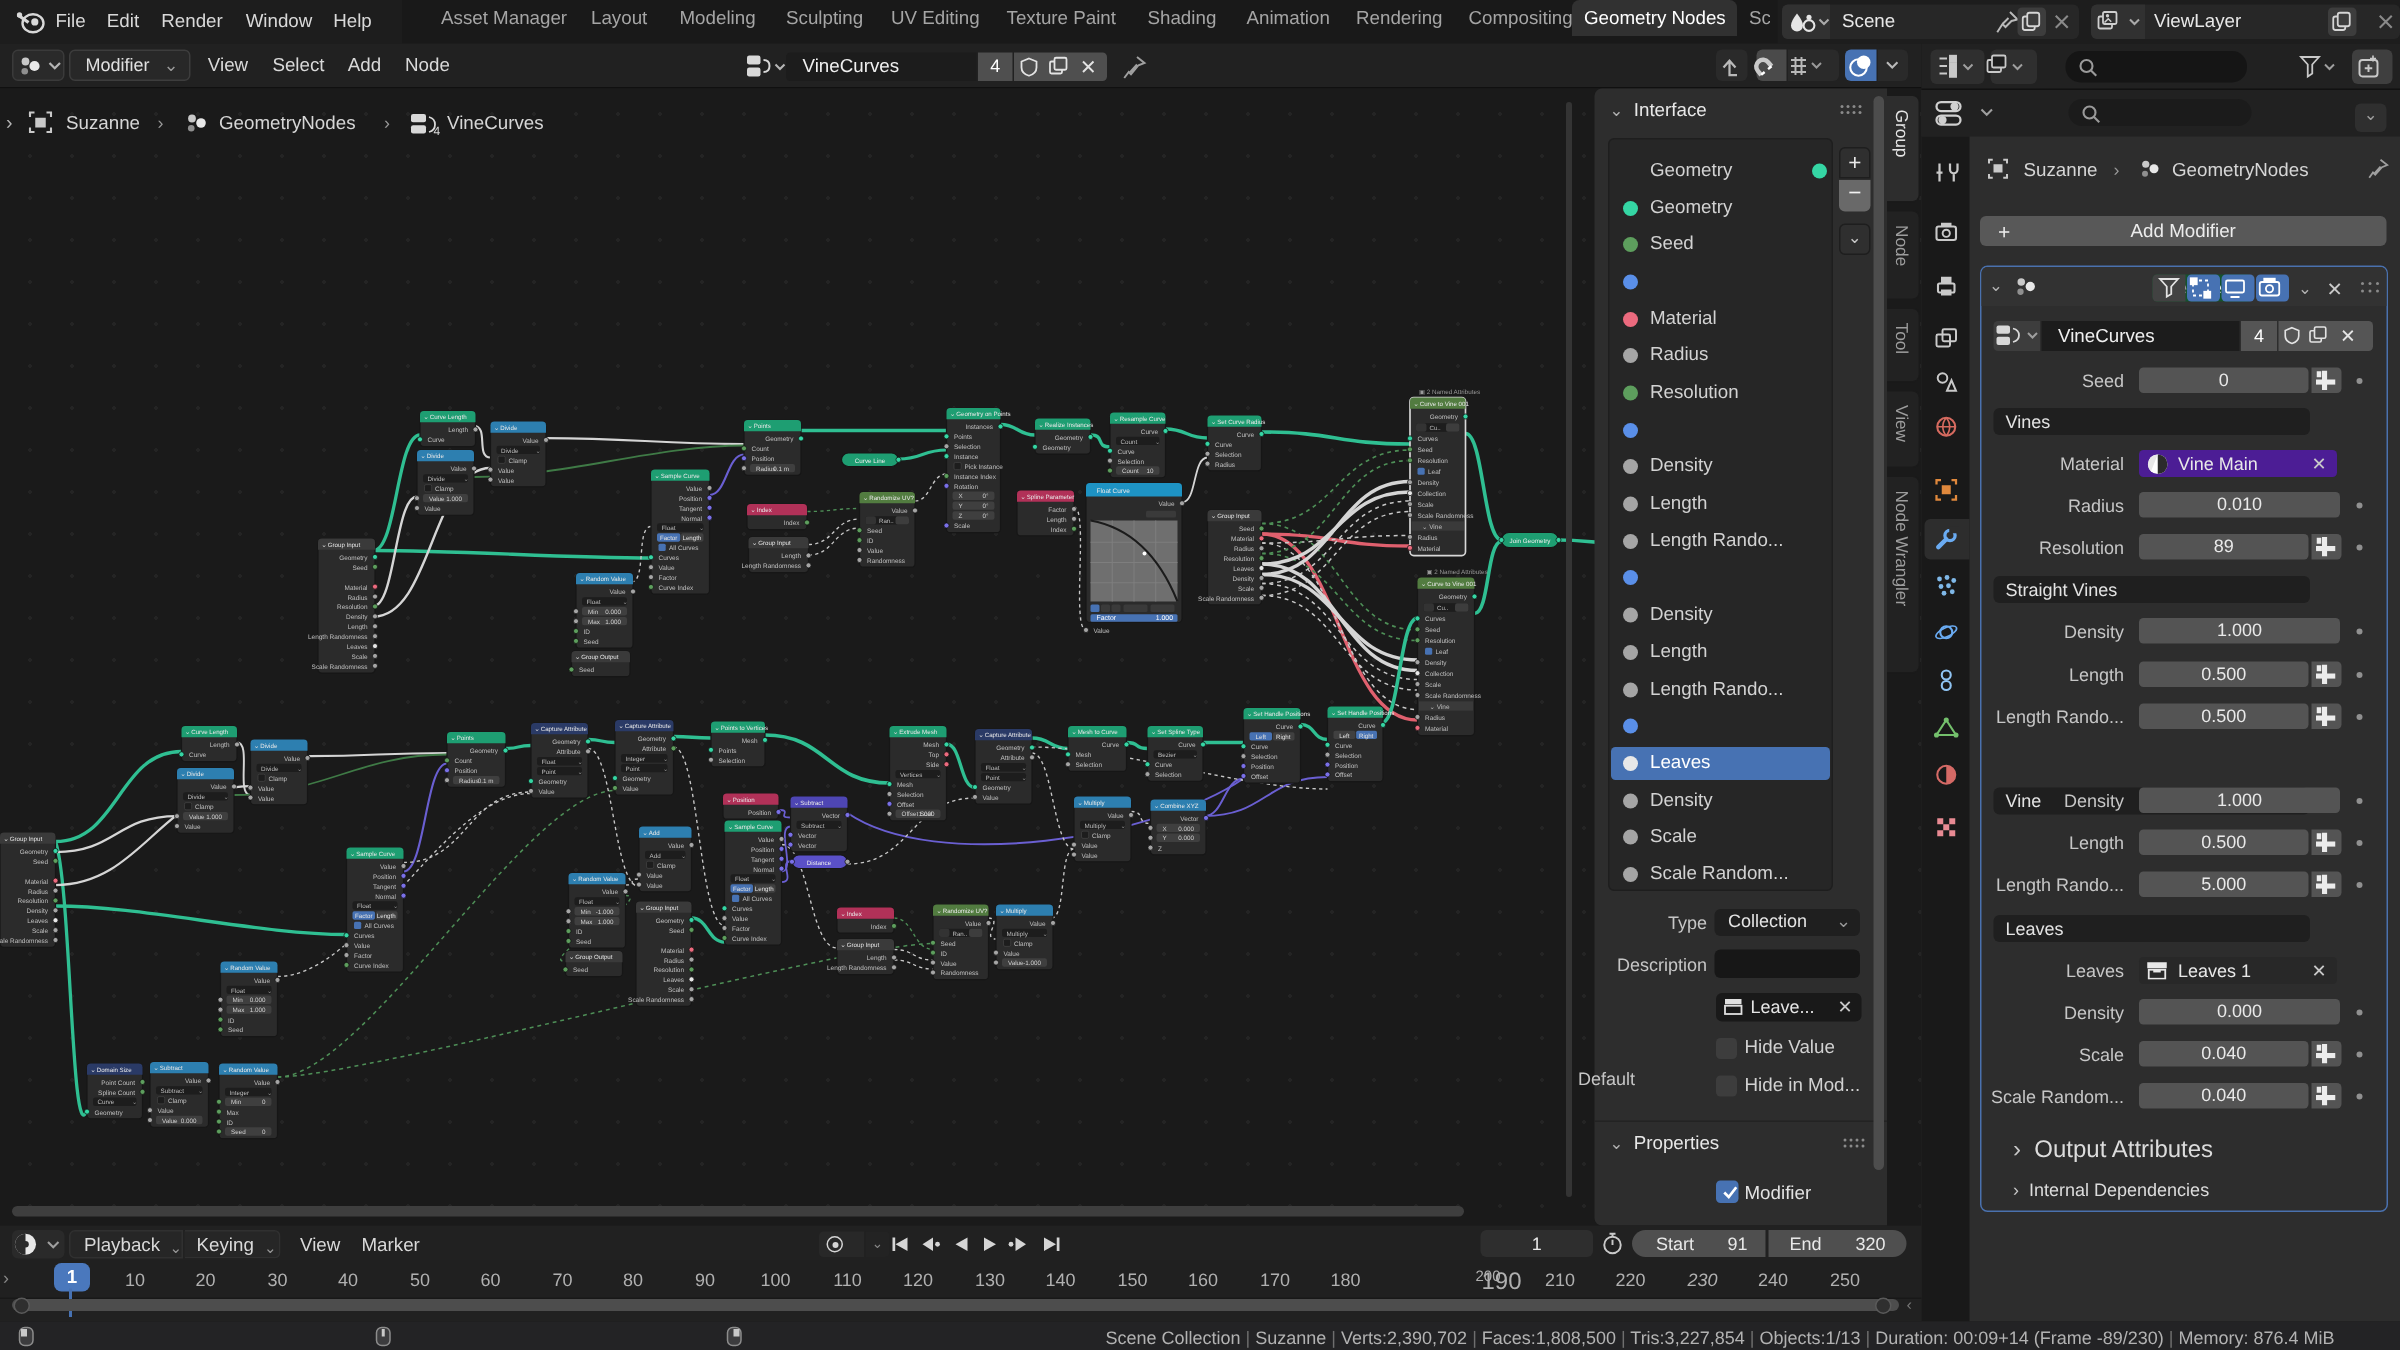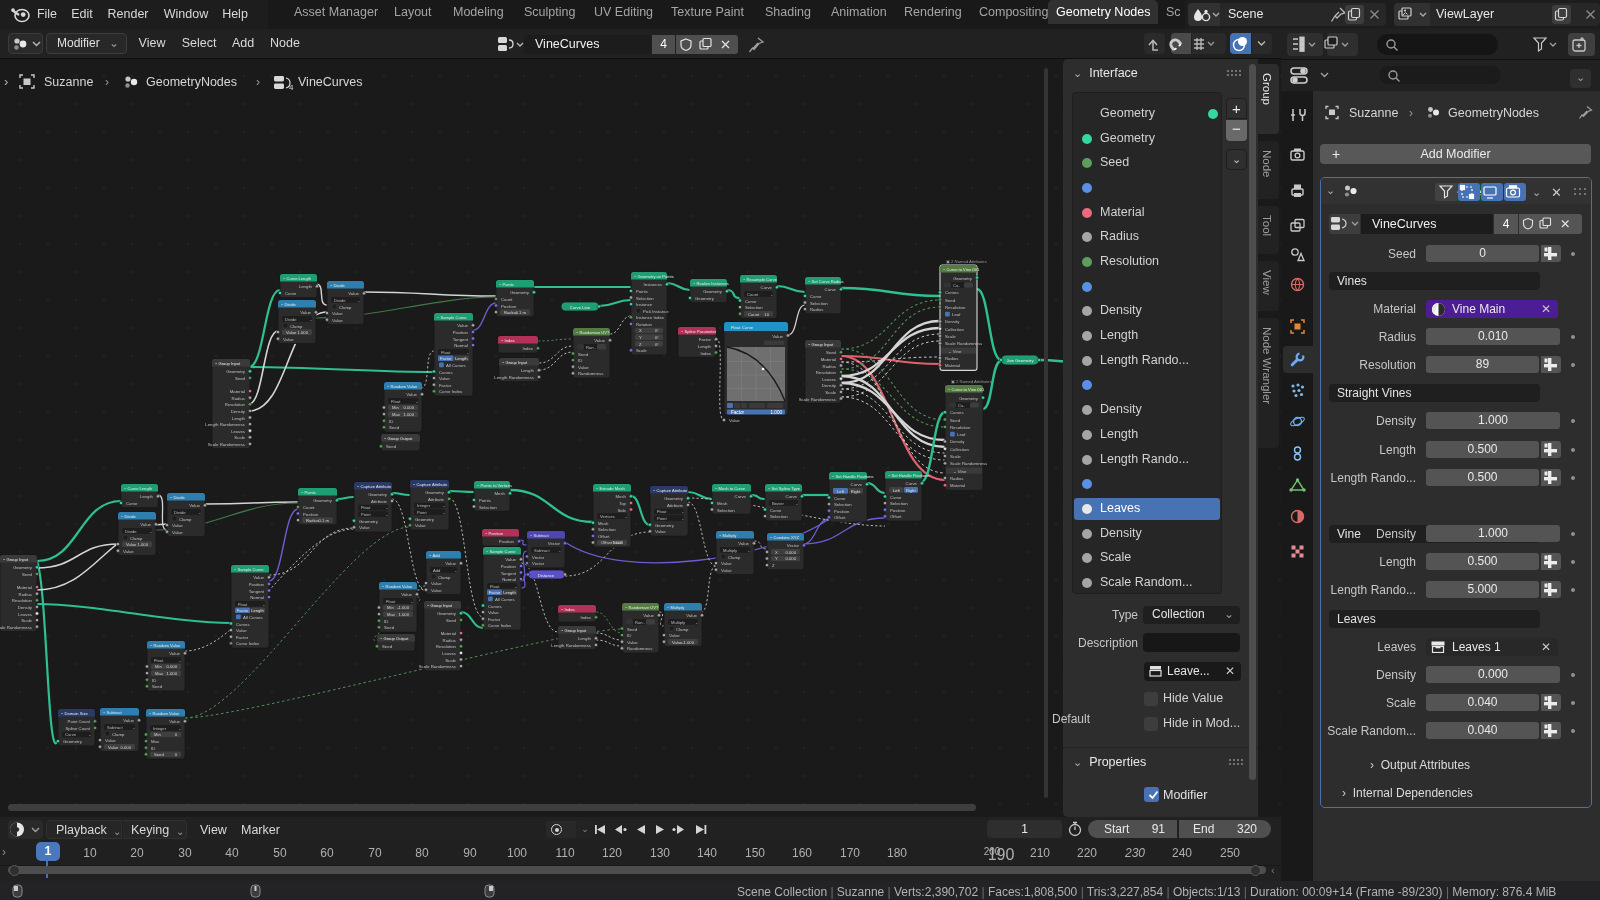--- a/index.html
+++ b/index.html
@@ -1505,21 +1505,21 @@
 <div class="dot" style="left:1571px;top:701px;"></div>
 <div class="lbl" style="left:1310px;top:724px;width:106px;">Scale Random...</div>
 <div class="fld" style="left:1426px;top:722px;width:113px;height:17px;">0.040</div>
 <div class="abs" style="left:1541px;top:722px;width:20px;height:17px;background:#545454;border-radius:0 3px 3px 0;"></div>
 <svg class="abs" style="left:1544px;top:724px" width="13" height="13" viewBox="0 0 13 13">
 <rect x="4" y="0" width="3.4" height="13" fill="#ececec"></rect>
     <rect x="0" y="6" width="13" height="3.4" fill="#ececec"></rect>
 <rect x="0.5" y="0.5" width="3" height="4" fill="#ececec"></rect>
   </svg>
 <div class="dot" style="left:1571px;top:729px;"></div>
-<div class="abs" style="left:1342px;top:758px;color:#c9c9c9;font-size:12px;margin-left:28px;">›&nbsp;&nbsp;<span style="color:#dcdcdc;">Output Attributes</span></div>
+<div class="abs" style="left:1342px;top:758px;color:#c9c9c9;font-size:16px;">›&nbsp;&nbsp;<span style="color:#dcdcdc;">Output Attributes</span></div>
 <div class="abs" style="left:1342px;top:786px;color:#c9c9c9;font-size:12px;">›&nbsp;&nbsp;<span style="color:#dcdcdc;">Internal Dependencies</span></div>
 <div class="abs" style="left:0;top:817px;width:1281px;height:64px;background:#212121;"></div>
 <div class="abs" style="left:8px;top:820px;width:35px;height:19px;background:#2a2a2a;border-radius:4px;"></div>
 <div class="abs" style="left:46px;top:820px;width:76px;height:19px;background:#262626;border:1px solid #303030;border-radius:4px 0 0 4px;"></div>
 <div class="abs" style="left:123px;top:820px;width:64px;height:19px;background:#262626;border:1px solid #303030;border-left:none;border-radius:0 4px 4px 0;"></div>
 <svg class="abs" style="left:8px;top:821px" width="36" height="17" viewBox="0 0 36 17">
 <circle cx="9" cy="8.5" r="7" fill="#e8e8e8"></circle>
     <path d="M9 1.5 a7 7 0 0 0 0 14 z" fill="#2a2a2a"></path>
     <circle cx="9" cy="8.5" r="2.2" fill="#2a2a2a"></circle>
 <path d="M24 7 l3.5 3.5 3.5-3.5" stroke="#9f9f9f" stroke-width="1.4" fill="none"></path>

